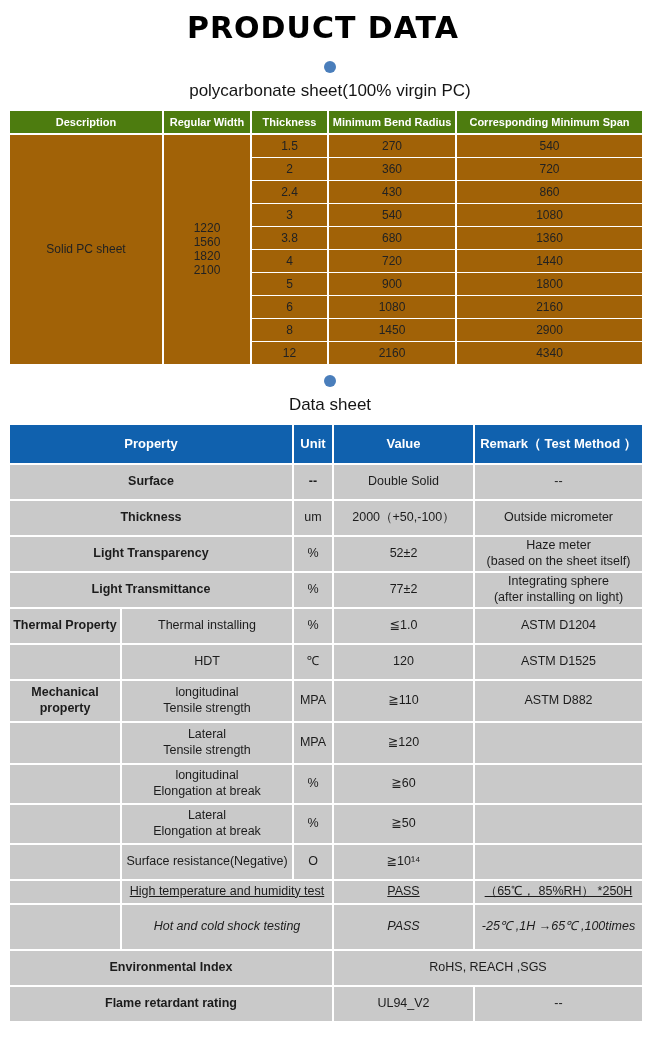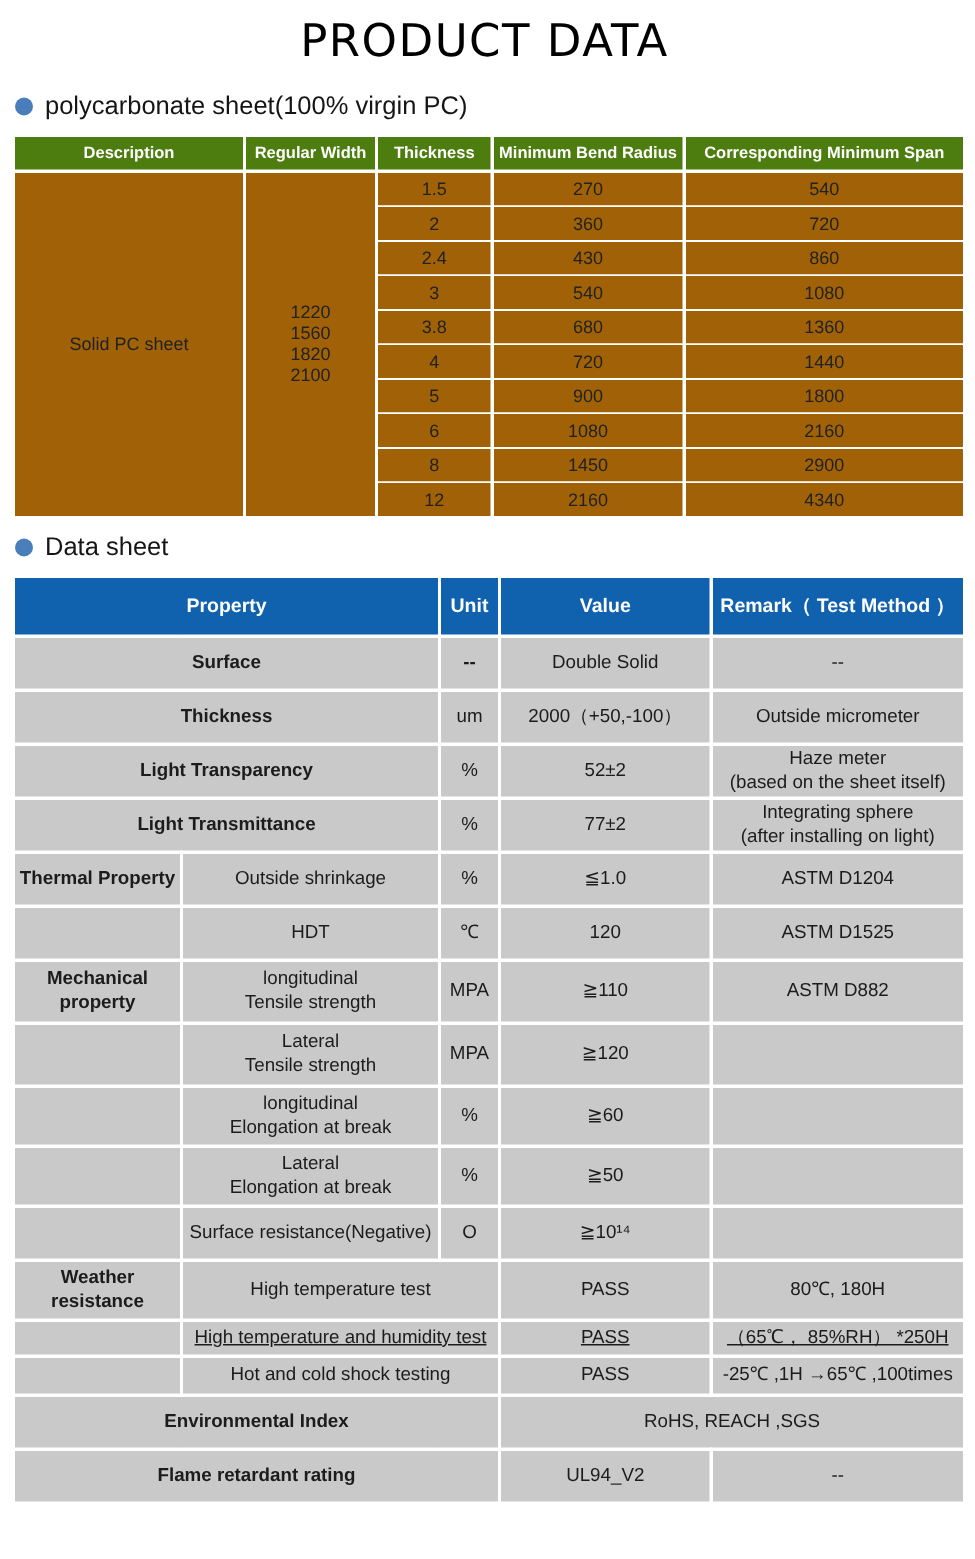--- a/index.html
+++ b/index.html
@@ -7,34 +7,35 @@
   body {
     width: 650px;
     font-family: "Liberation Sans", sans-serif;
     color: #1f1f1f;
   }
   .page { width: 650px; padding-top: 6px; }
 
   .main-title {
     text-align: center;
     font-family: "DejaVu Sans", sans-serif;
-    font-weight: 400;
+    font-weight: 700;
     font-size: 30px;
     letter-spacing: 1px;
     color: #000;
     margin: 4px 4px 16px 0;
   }
 
   .section-heading {
     display: flex;
     align-items: center;
     gap: 8px;
     margin: 10px 0 8px 10px;
     font-size: 17px;
     color: #151515;
+    flex-direction: column;
   }
   .bullet {
     width: 12px; height: 12px;
     border-radius: 50%;
     background: #4a7ebb;
     flex: 0 0 auto;
   }
 
   table {
     border-collapse: collapse;
@@ -78,21 +79,21 @@
   .t2 td {
     background: #c9c9c9;
     font-size: 12.5px;
     color: #1c1c1c;
     line-height: 1.25;
   }
   .b { font-weight: bold; }
 
   .h22 td { height: 36px; }
   .h30 td { height: 24px; text-decoration: underline; }
-  .h34 td { height: 26px; }
+  .h34 td { height: 46px; font-style: italic; }
   .h36 td { height: 36px; }
   .h40 td { height: 40px; }
   .h42 td { height: 42px; }
 </style>
 </head>
 <body>
 
 <div class="page">
 
   <h1 class="main-title">PRODUCT DATA</h1>
@@ -221,21 +222,21 @@
       </tr>
       <tr class="h36">
         <td colspan="2" class="b">Light Transmittance</td>
         <td>%</td>
         <td>77±2</td>
         <td>Integrating sphere
 (after installing on light)</td>
       </tr>
       <tr class="h22">
         <td class="b">Thermal Property</td>
-        <td>Outside shrinkage</td>
+        <td>Thermal installing</td>
         <td>%</td>
         <td>≦1.0</td>
         <td>ASTM D1204</td>
       </tr>
       <tr class="h22">
         <td class="b"></td>
         <td>HDT</td>
         <td>℃</td>
         <td>120</td>
         <td>ASTM D1525</td>
@@ -273,27 +274,20 @@
         <td>≧50</td>
         <td></td>
       </tr>
       <tr class="h22">
         <td></td>
         <td>Surface resistance(Negative)</td>
         <td>O</td>
         <td>≧10¹⁴</td>
         <td></td>
       </tr>
-      <tr class="h40">
-        <td class="b">Weather
-resistance</td>
-        <td colspan="2">High temperature test</td>
-        <td>PASS</td>
-        <td>80℃, 180H</td>
-      </tr>
       <tr class="h30">
         <td></td>
         <td colspan="2">High temperature and humidity test</td>
         <td>PASS</td>
         <td>（65℃， 85%RH） *250H</td>
       </tr>
       <tr class="h34">
         <td></td>
         <td colspan="2">Hot and cold shock testing</td>
         <td>PASS</td>

